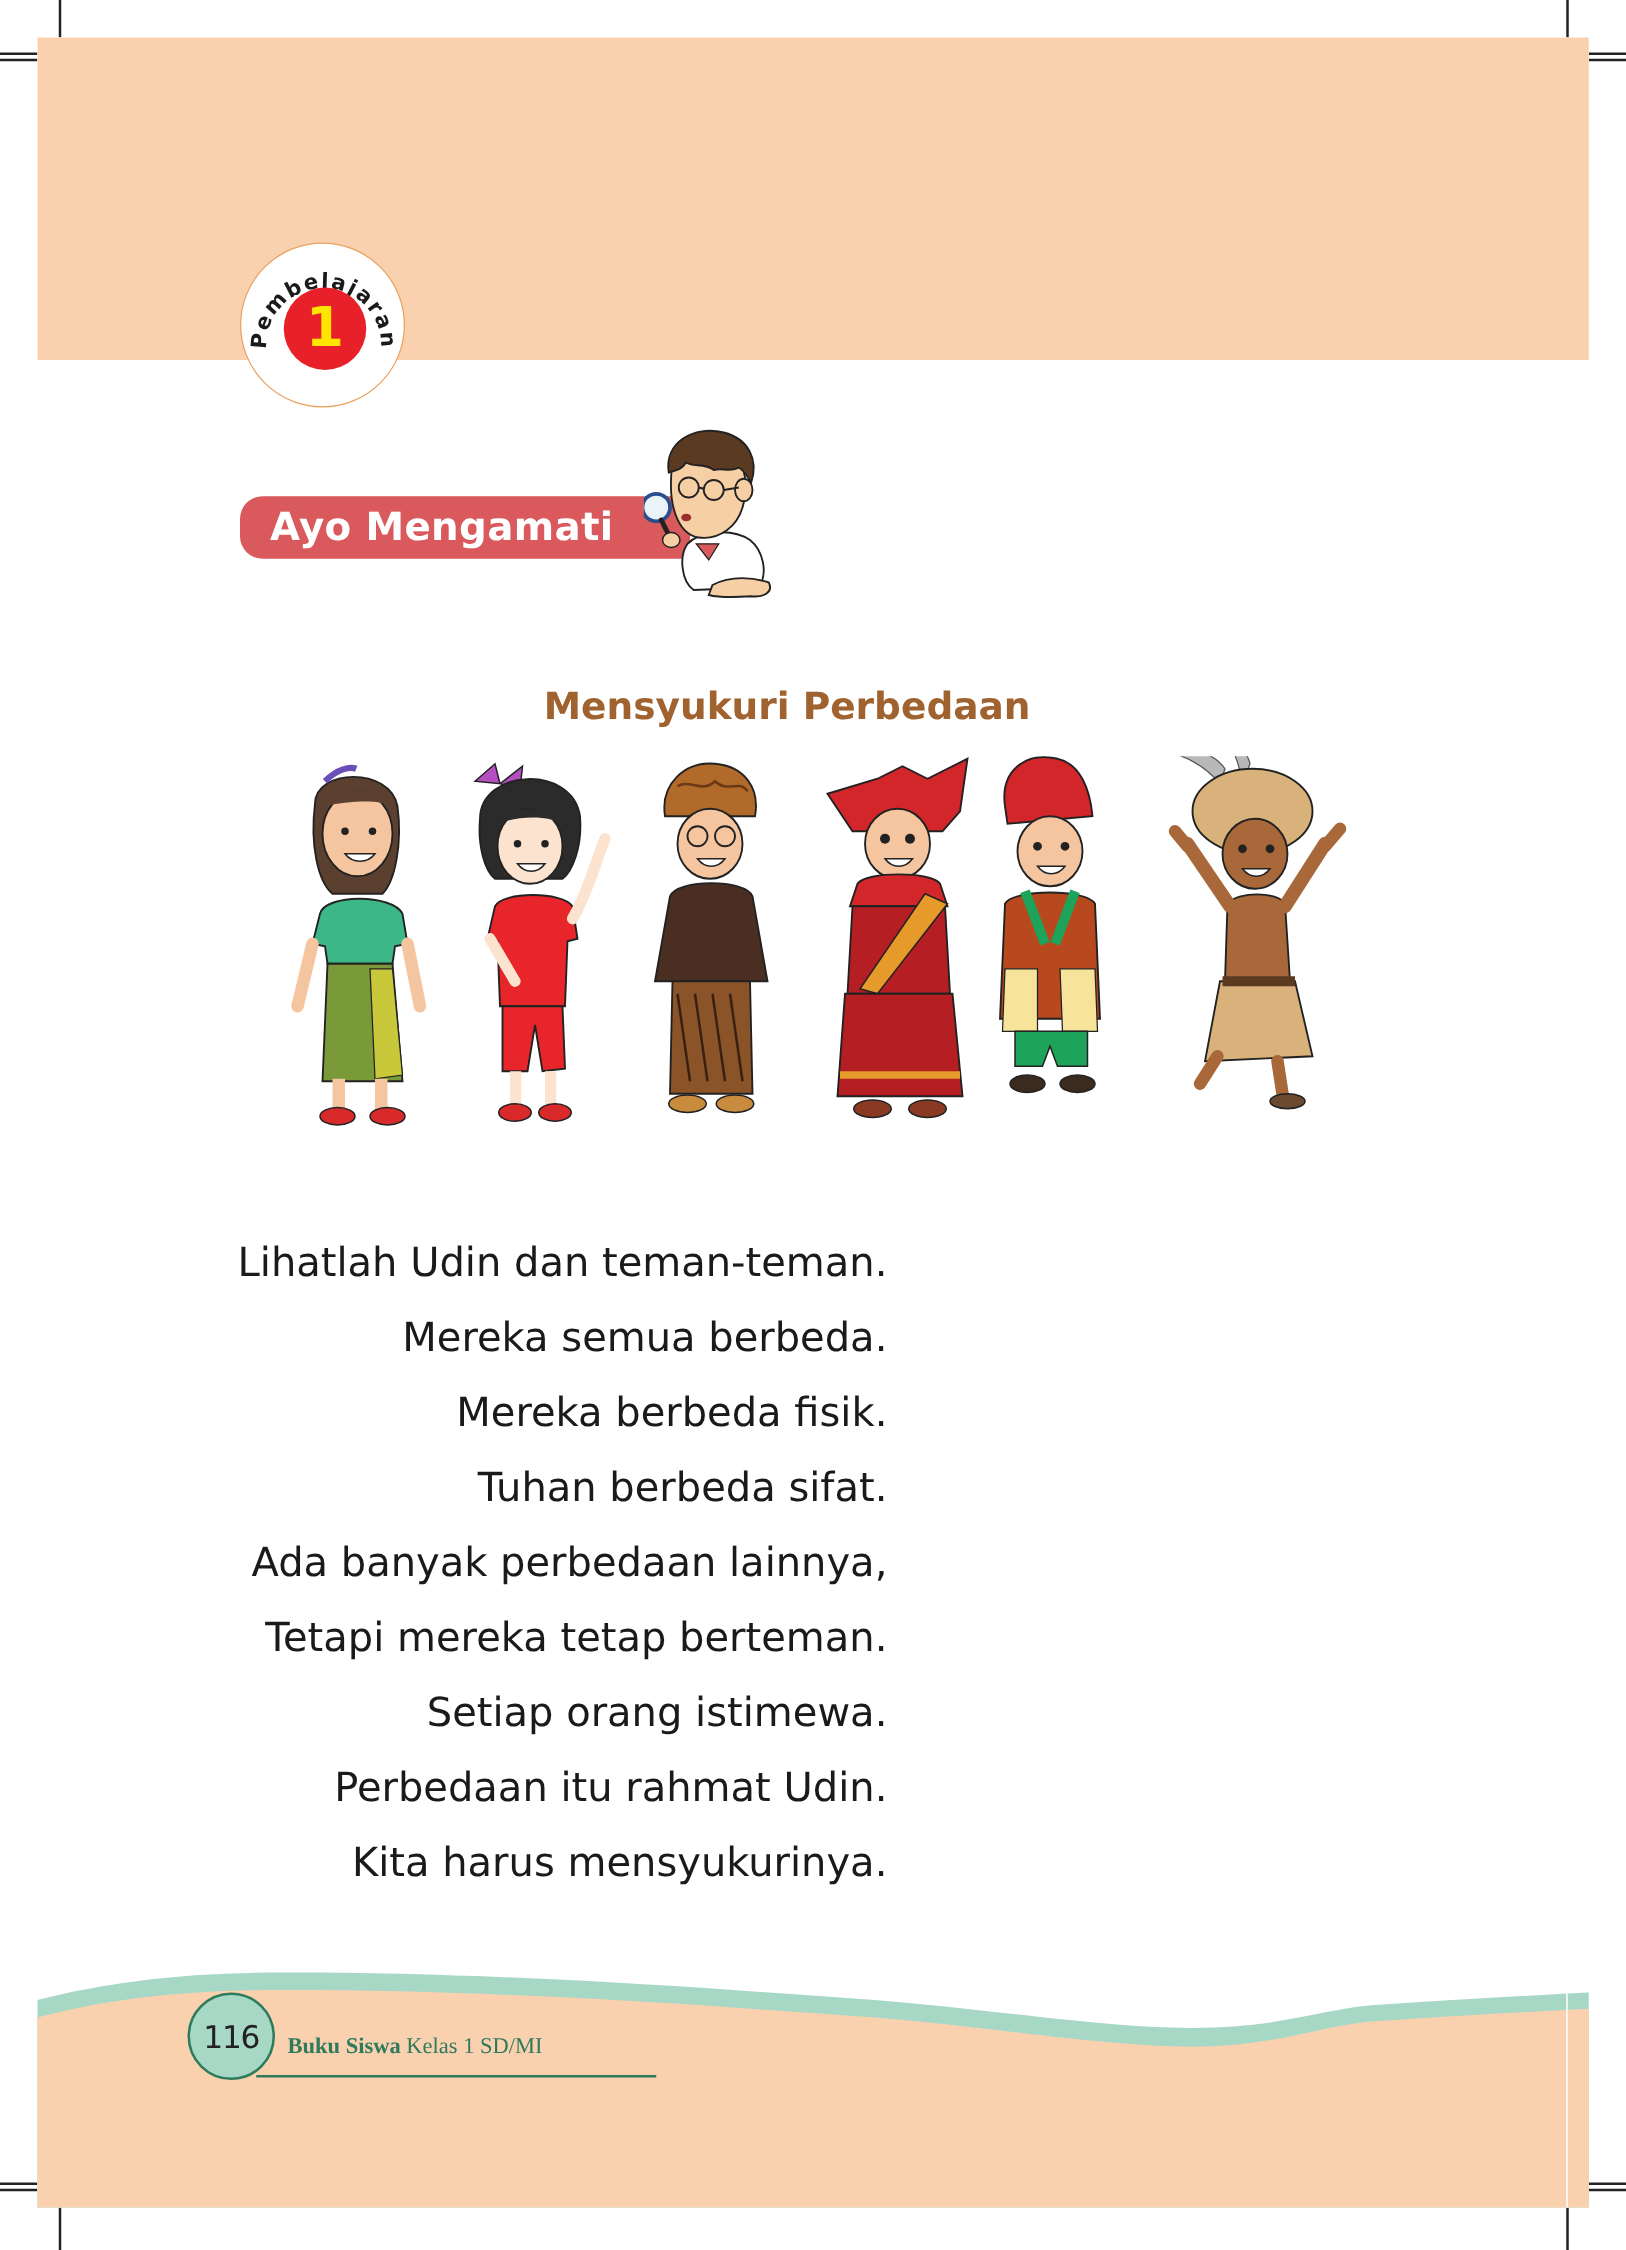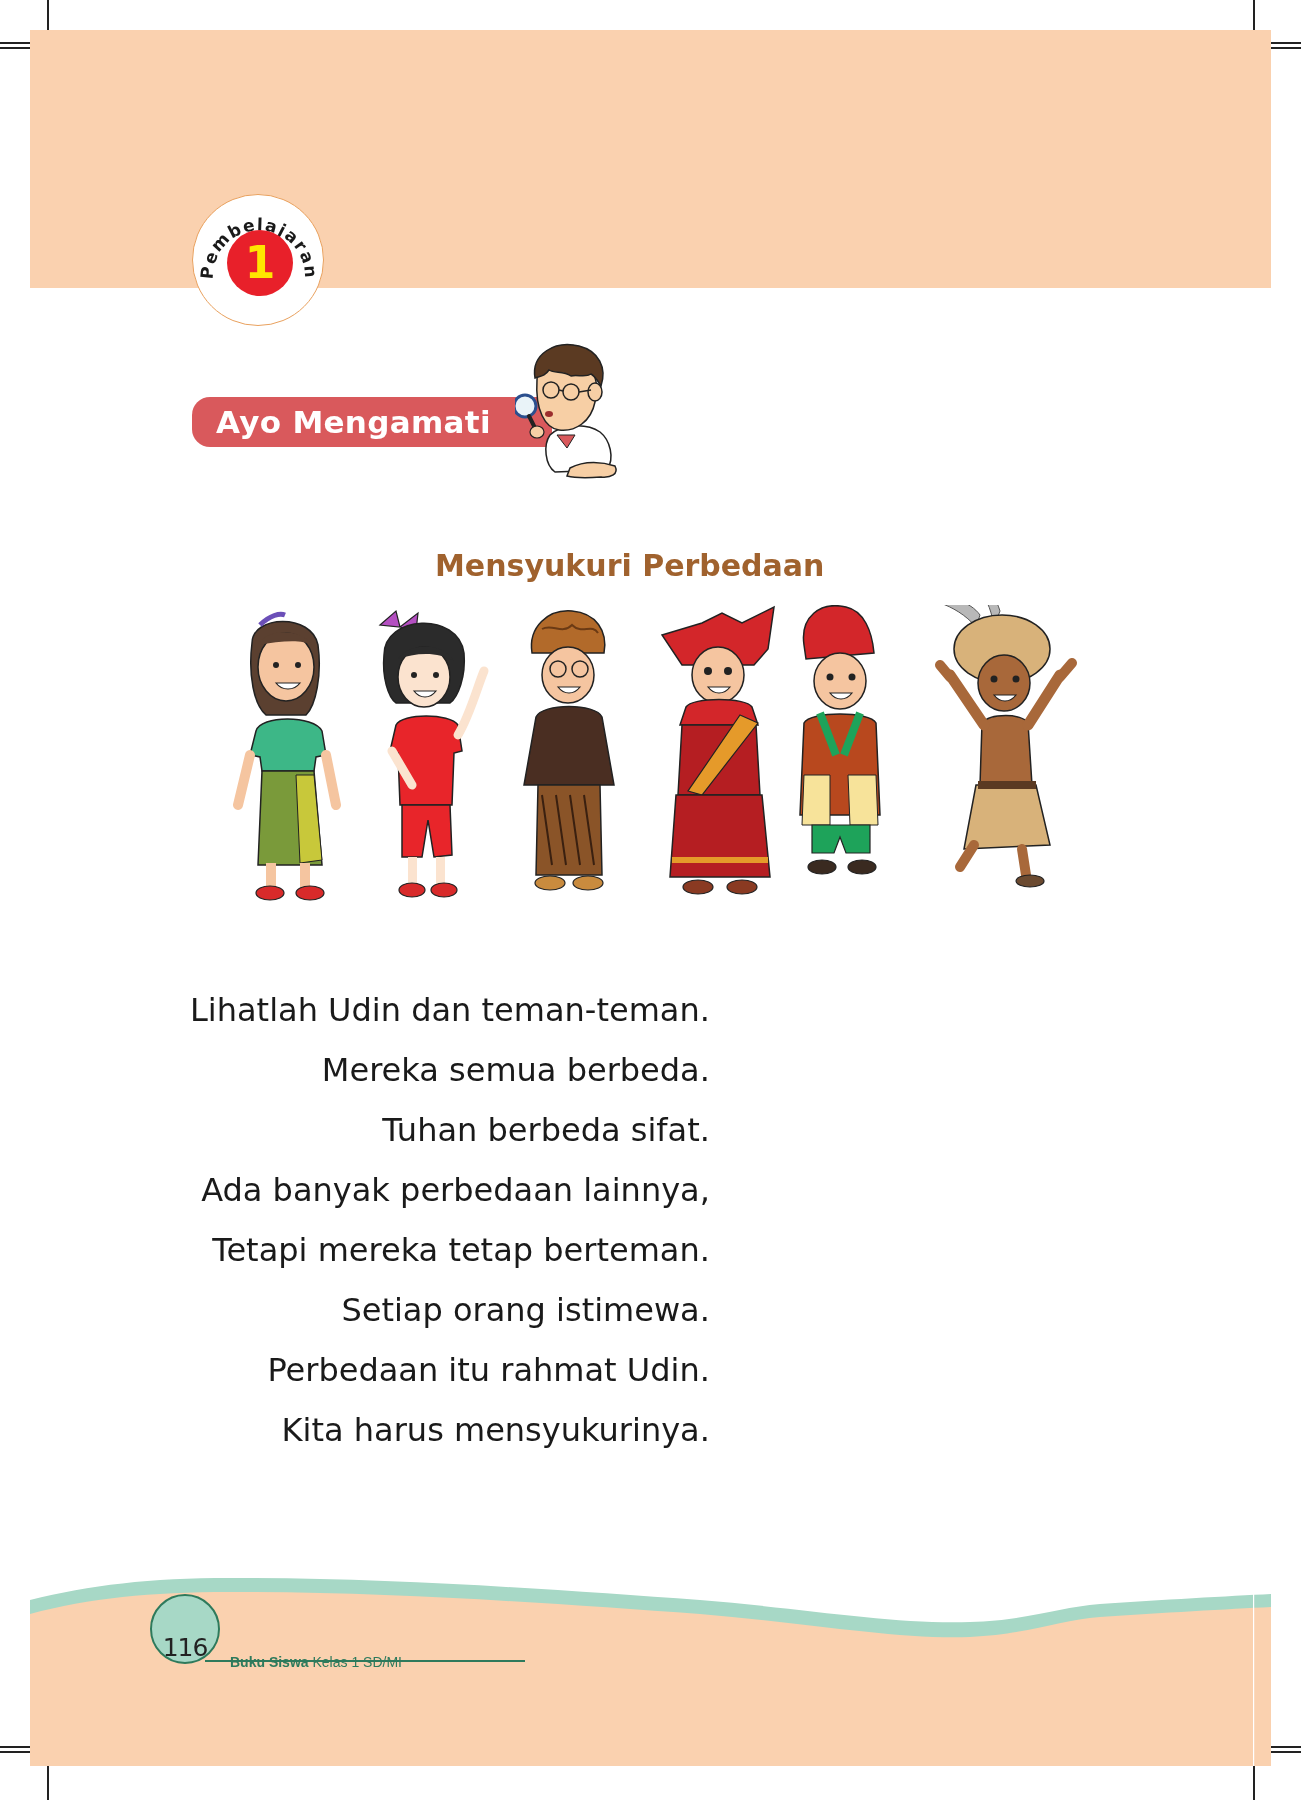--- a/index.html
+++ b/index.html
@@ -10,23 +10,23 @@
   .top-band { position: absolute; left: 30px; top: 30px; width: 1241px; height: 258px; background: #FAD1AF; }
   .bottom-svg { position: absolute; left: 0; top: 0; }
   .badge-outer { position: absolute; left: 192px; top: 194px; width: 132px; height: 132px; border-radius: 50%; background: #fff; border: 1.5px solid #E9A15E; box-sizing: border-box; }
   .badge-inner { position: absolute; left: 227px; top: 230px; width: 66px; height: 66px; border-radius: 50%; background: #E8202A; display: flex; align-items: center; justify-content: center; }
   .badge-num { color: #FFE600; font-family: "DejaVu Sans", sans-serif; font-weight: bold; font-size: 44px; line-height: 1; }
   .banner { position: absolute; left: 192px; top: 397px; width: 360px; height: 50px; background: #D9595C; border-radius: 18px 0 0 18px; }
   .banner-label { position: absolute; left: 216px; top: 402px; color: #fff; font-family: "DejaVu Sans", sans-serif; font-size: 31px; font-weight: 600; line-height: 40px; letter-spacing: 0.3px; }
   .subtitle { position: absolute; left: 435px; top: 546px; color: #A0622E; font-family: "DejaVu Sans", sans-serif; font-weight: bold; font-size: 30px; line-height: 40px; text-align: right; }
   .body-lines { position: absolute; left: 190px; top: 980px; margin: 0; padding: 0; list-style: none; text-align: right; }
   .body-lines li { font-family: "DejaVu Sans", sans-serif; font-size: 32px; line-height: 60px; height: 60px; color: #1a1a1a; white-space: nowrap; }
-  .footer-circle { position: absolute; left: 150px; top: 1594px; width: 70px; height: 70px; border-radius: 50%; background: #A7D8C6; border: 2px solid #2E7A5C; box-sizing: border-box; display: flex; align-items: flex-end; justify-content: center; }
+  .footer-circle { position: absolute; left: 150px; top: 1594px; width: 70px; height: 70px; border-radius: 50%; background: #A7D8C6; border: 2px solid #2E7A5C; box-sizing: border-box; display: flex; align-items: center; justify-content: center; }
   .footer-num { font-family: "DejaVu Sans", sans-serif; font-size: 25px; color: #222; letter-spacing: -1px; }
-  .footer-title { position: absolute; left: 230px; top: 1626px; font-family: Liberation Sans, sans-serif; font-size: 14px; color: #2E7A5C; white-space: nowrap; margin-top: 28px; }
+  .footer-title { position: absolute; left: 230px; top: 1626px; font-family: Liberation Serif, serif; font-size: 18px; color: #2E7A5C; white-space: nowrap; }
   .footer-title b { font-weight: bold; }
   .footer-rule { position: absolute; left: 205px; top: 1660px; width: 320px; height: 2px; background: #2E7A5C; }
   .illus { position: absolute; left: 230px; top: 605px; }
   .observer { position: absolute; left: 515px; top: 340px; }
 </style>
 </head>
 <body>
 
 <div class="crop" style="left:47px;top:0;width:1.5px;height:30px;"></div>
 <div class="crop" style="left:0;top:42px;width:30px;height:1.5px;"></div>
@@ -190,20 +190,21 @@
     <rect x="48" y="176" width="58" height="8" fill="#5B3A22"></rect>
     <path d="M44,240 L30,262" stroke="#A8683A" stroke-width="10" stroke-linecap="round"></path>
     <path d="M92,244 L96,270" stroke="#A8683A" stroke-width="10" stroke-linecap="round"></path>
     <ellipse cx="100" cy="276" rx="14" ry="6" fill="#6B4A30" stroke="#222" stroke-width="1.2"></ellipse>
   </g>
 </svg>
 
 <ul class="body-lines">
   <li>Lihatlah Udin dan teman-teman.</li>
   <li>Mereka semua berbeda.</li>
+  <li>Mereka berbeda fisik.</li>
   <li>Tuhan berbeda sifat.</li>
   <li>Ada banyak perbedaan lainnya,</li>
   <li>Tetapi mereka tetap berteman.</li>
   <li>Setiap orang istimewa.</li>
   <li>Perbedaan itu rahmat Udin.</li>
   <li>Kita harus mensyukurinya.</li>
 </ul>
 
 <div class="footer-rule"></div>
 <div class="footer-circle">

